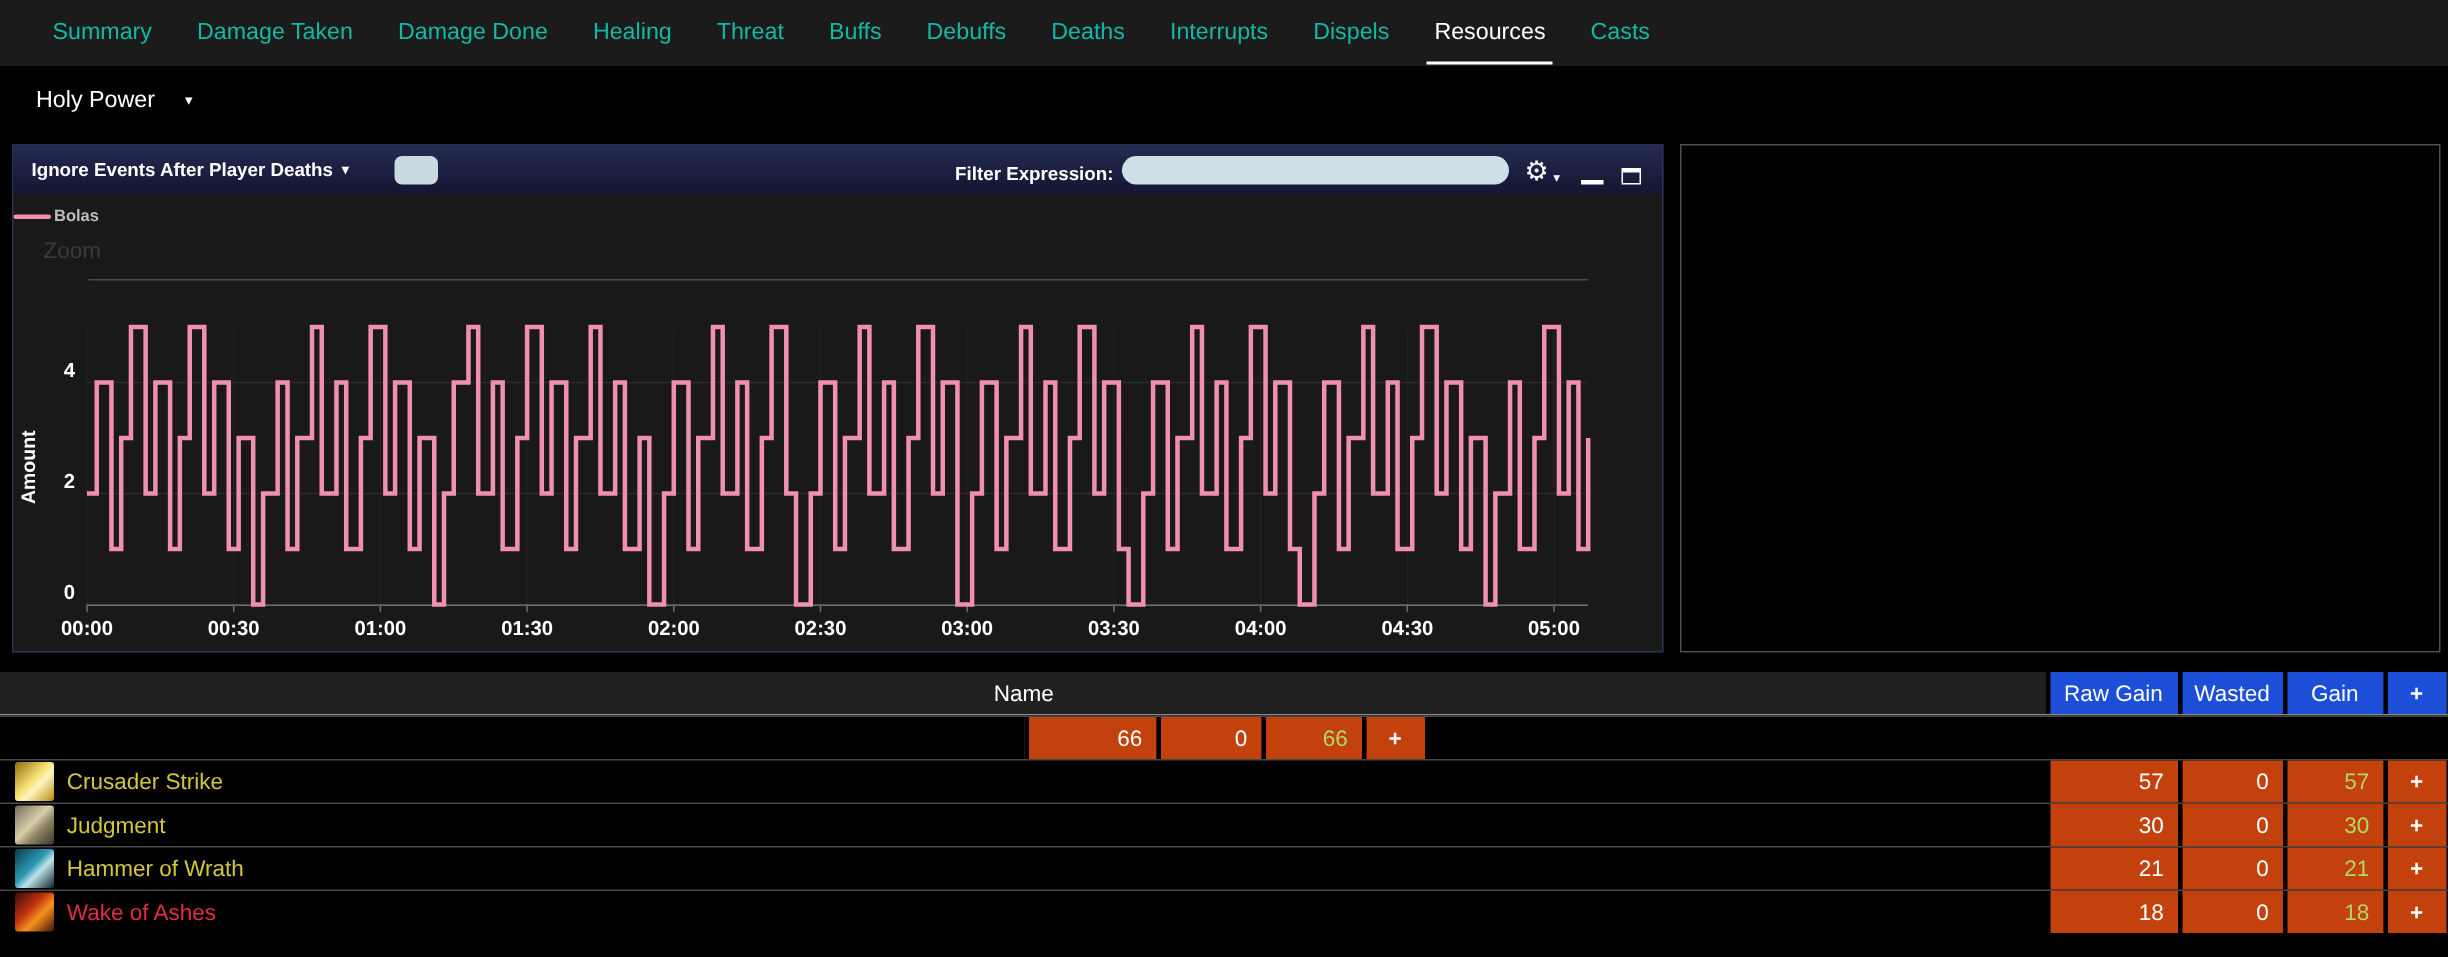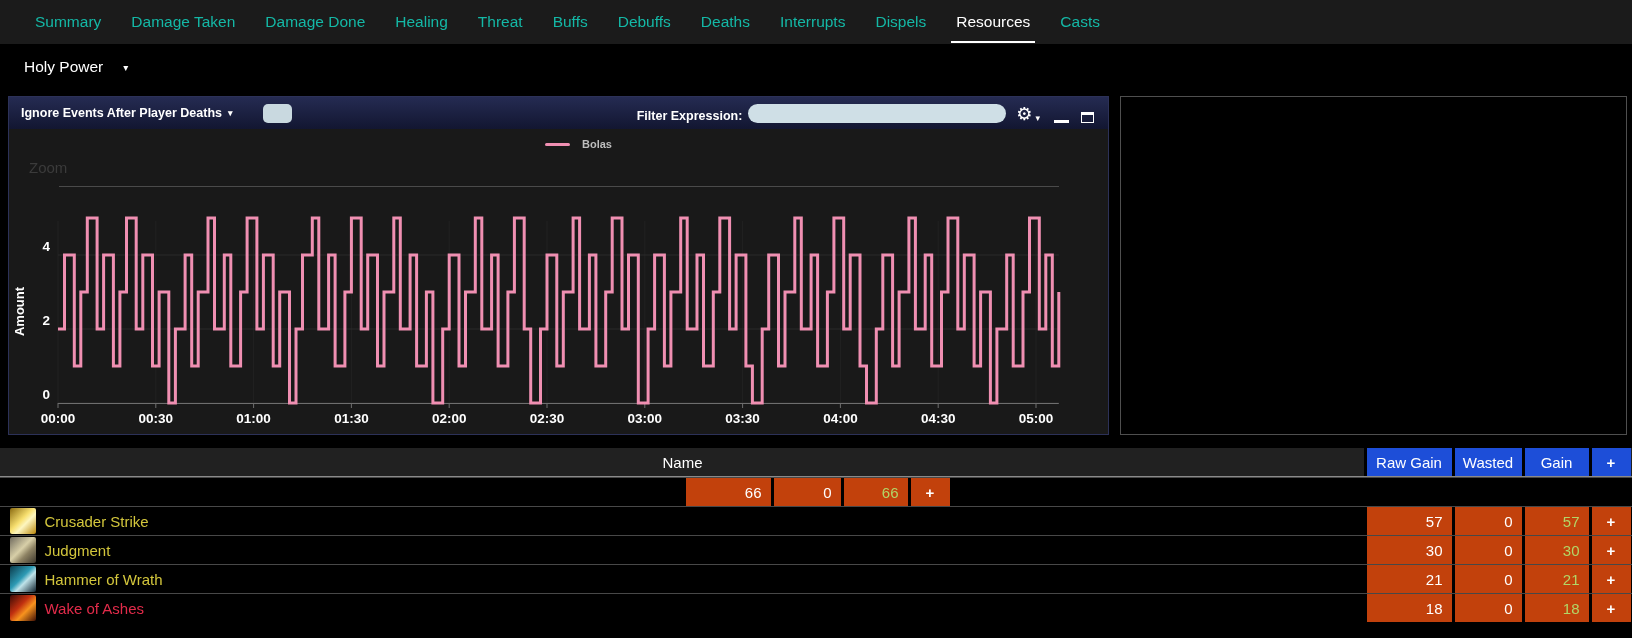--- a/index.html
+++ b/index.html
@@ -37,21 +37,21 @@
               font-size:12px; font-family:"Liberation Sans",sans-serif; }
   .gear { color:#fff; font-size:18px; line-height:18px; cursor:pointer; }
   .gear-caret { color:#fff; font-size:9px; margin:4px 14px 0 3px; cursor:pointer; }
   .min-btn { width:15px; height:3px; background:#fff; margin:6px 12px 0 0; cursor:pointer; }
   .max-btn { width:13px; height:11px; border:1px solid #fff; border-top:3px solid #fff;
               margin-right:2px; cursor:pointer; }
 
   
   .chart-region { position:relative; width:1099px; height:305px; }
   .legend { position:absolute; left:0; right:0; top:9px; display:flex;
-            justify-content:center; align-items:center; gap:12px; cursor:pointer;padding-left:40px; }
+            align-items:center; gap:2px; cursor:pointer; }
   .legend-swatch { width:25px; height:3px; border-radius:2px; }
   .legend-label { color:#bdbdbd; font-size:11px; font-weight:bold; }
   .zoom-label { position:absolute; left:20px; top:30px; color:#3b3b3b; font-size:15px; }
   .zoom-divider { position:absolute; left:50px; top:57px; width:1000px; height:1px;
             background:#4a4a4a; }
   .y-axis-title { position:absolute; left:-60px; top:175px; width:140px;
             transform:rotate(-90deg); color:#fff; font-size:13px; font-weight:bold;
             text-align:center; }
   #chart-svg { position:absolute; left:0; top:0; }
   #chart-svg text { font-family:"Liberation Sans", sans-serif; }

